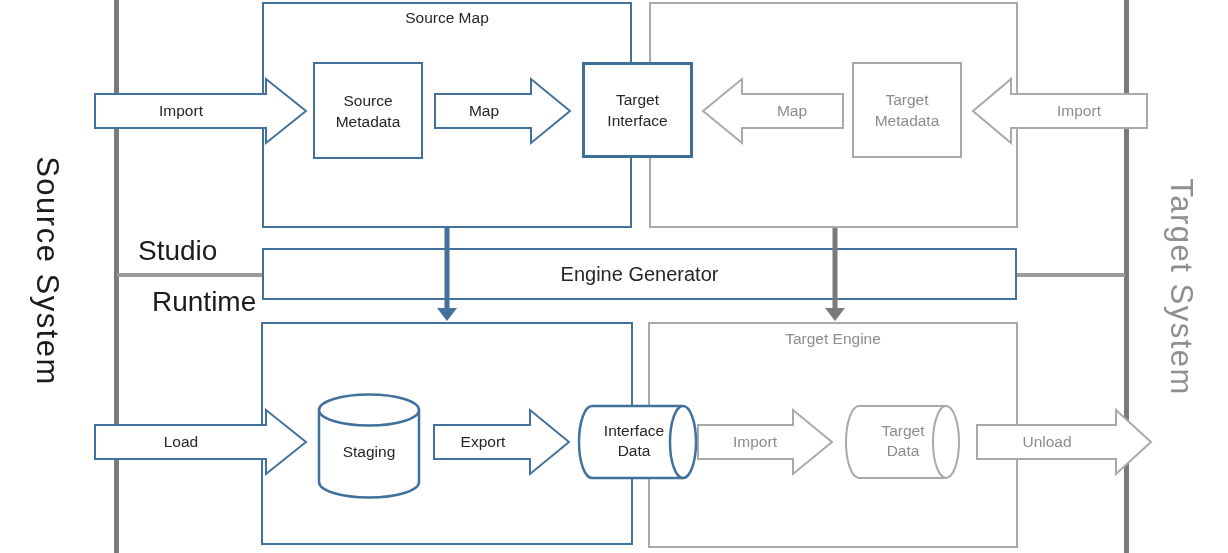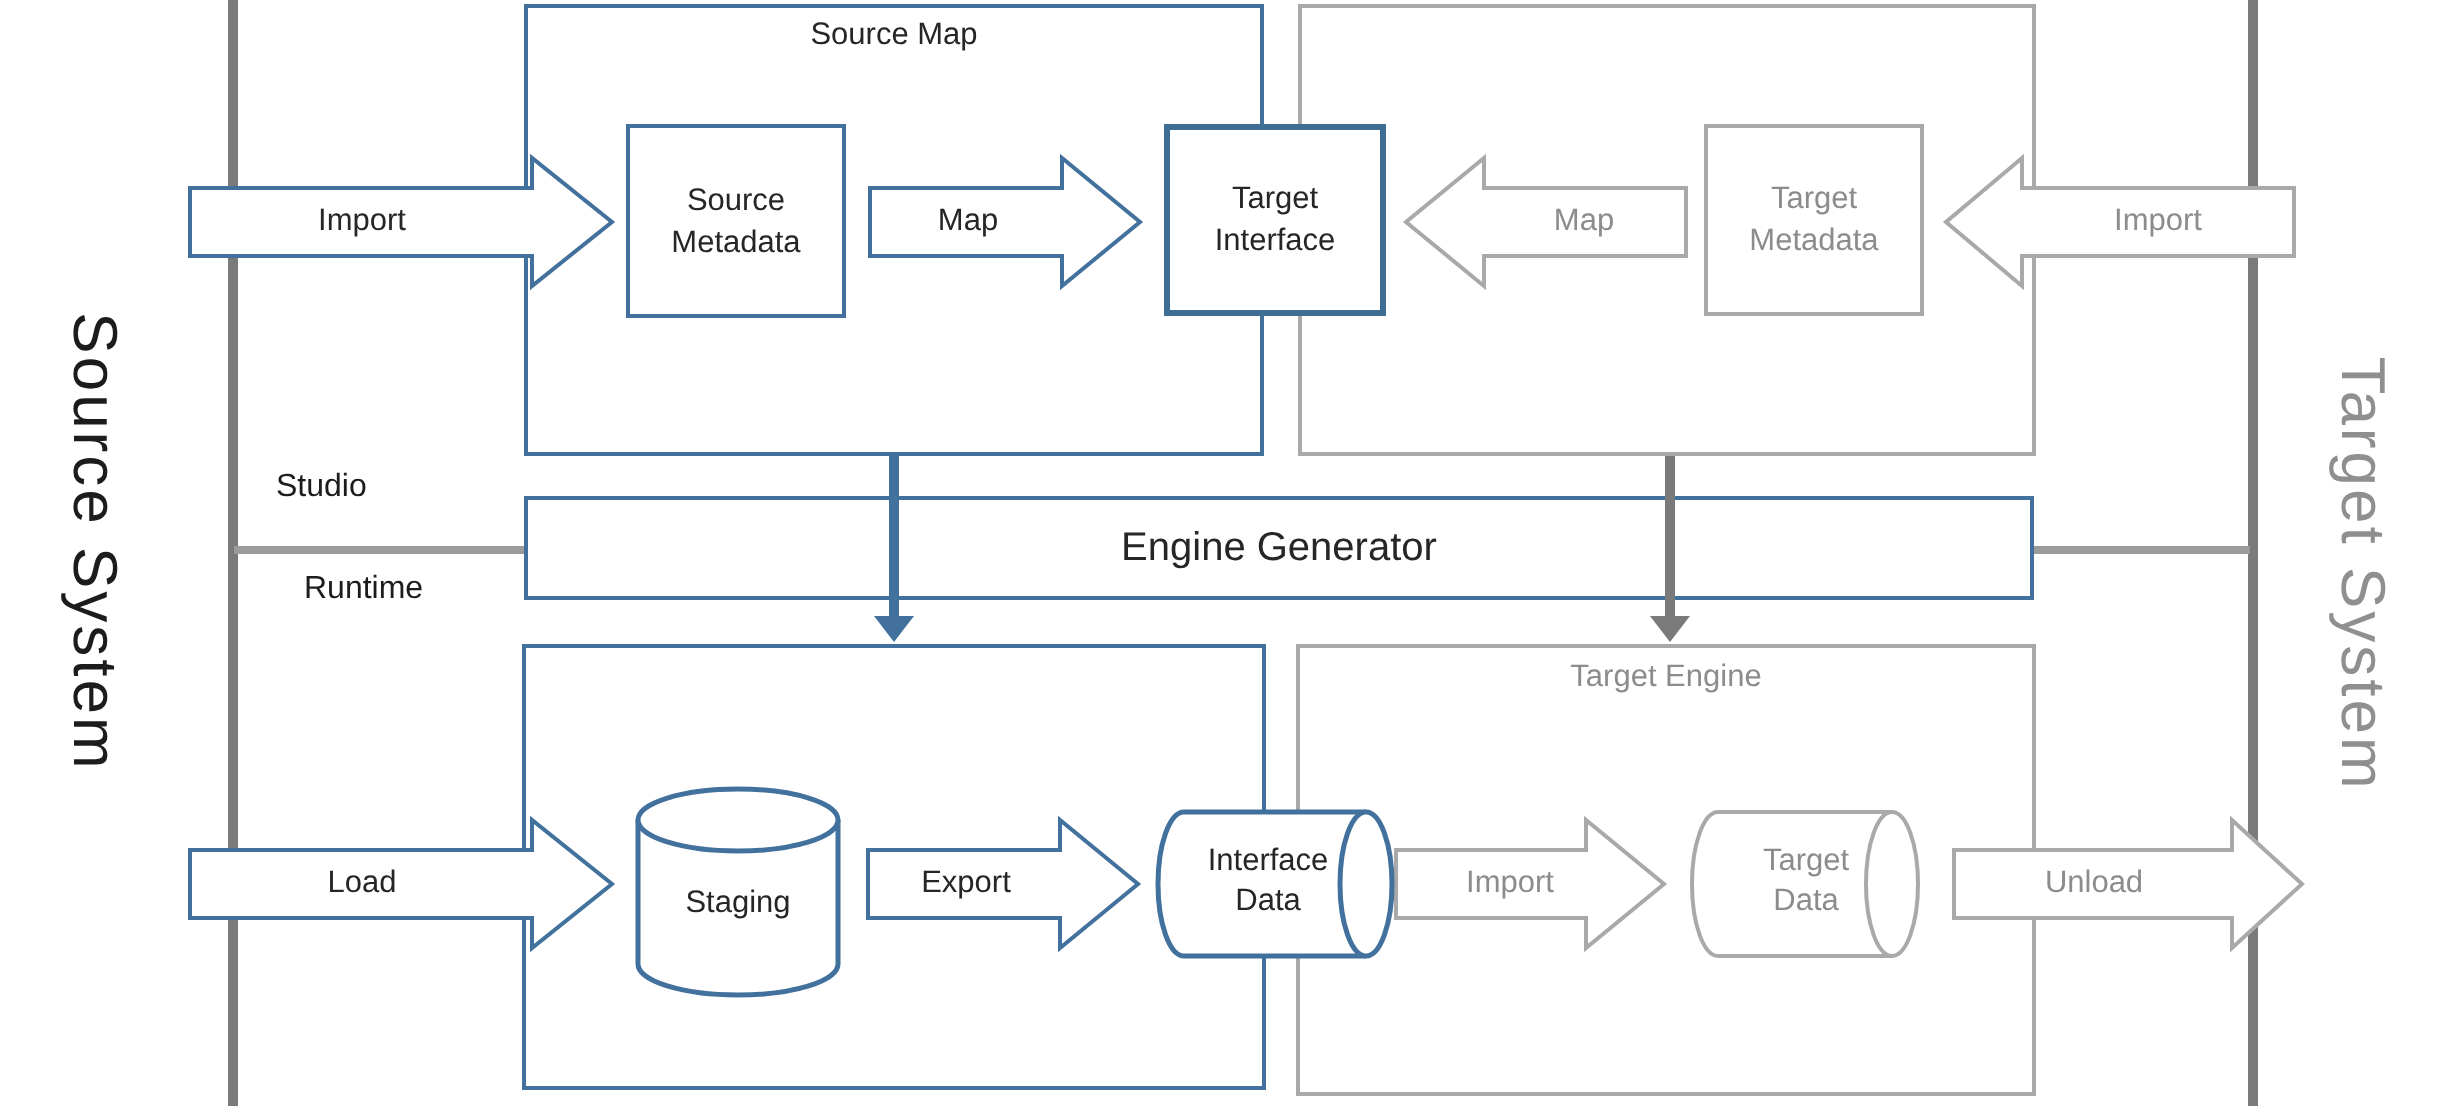--- a/index.html
+++ b/index.html
@@ -39,21 +39,21 @@
   svg.shape{position:absolute;z-index:3;overflow:visible;}
   svg.conn{position:absolute;z-index:2;overflow:visible;}
   .blue-arrow{fill:#ffffff;stroke:#41719C;stroke-width:2;stroke-linejoin:miter;}
   .gray-arrow{fill:#ffffff;stroke:#A9A9A9;stroke-width:2;stroke-linejoin:miter;}
   .blue-stroke{fill:#ffffff;stroke:#41719C;stroke-width:2.5;}
   .gray-stroke{fill:#ffffff;stroke:#A9A9A9;stroke-width:2;}
   
   .alabel{
     position:absolute;text-align:center;font-size:15.5px;line-height:20px;z-index:4;
   }
-  .band{position:absolute;font-size:16px;z-index:4;color:#1c1c1c;}
+  .band{position:absolute;font-size:28px;z-index:4;color:#1c1c1c;}
 </style>
 </head>
 <body>
 
 <div class="canvas">
 
   <div class="vline" style="left:114px;"></div>
   <div class="vline" style="left:1124px;"></div>
 
   <div class="hdiv" style="left:117px;top:273px;width:145px;"></div>

